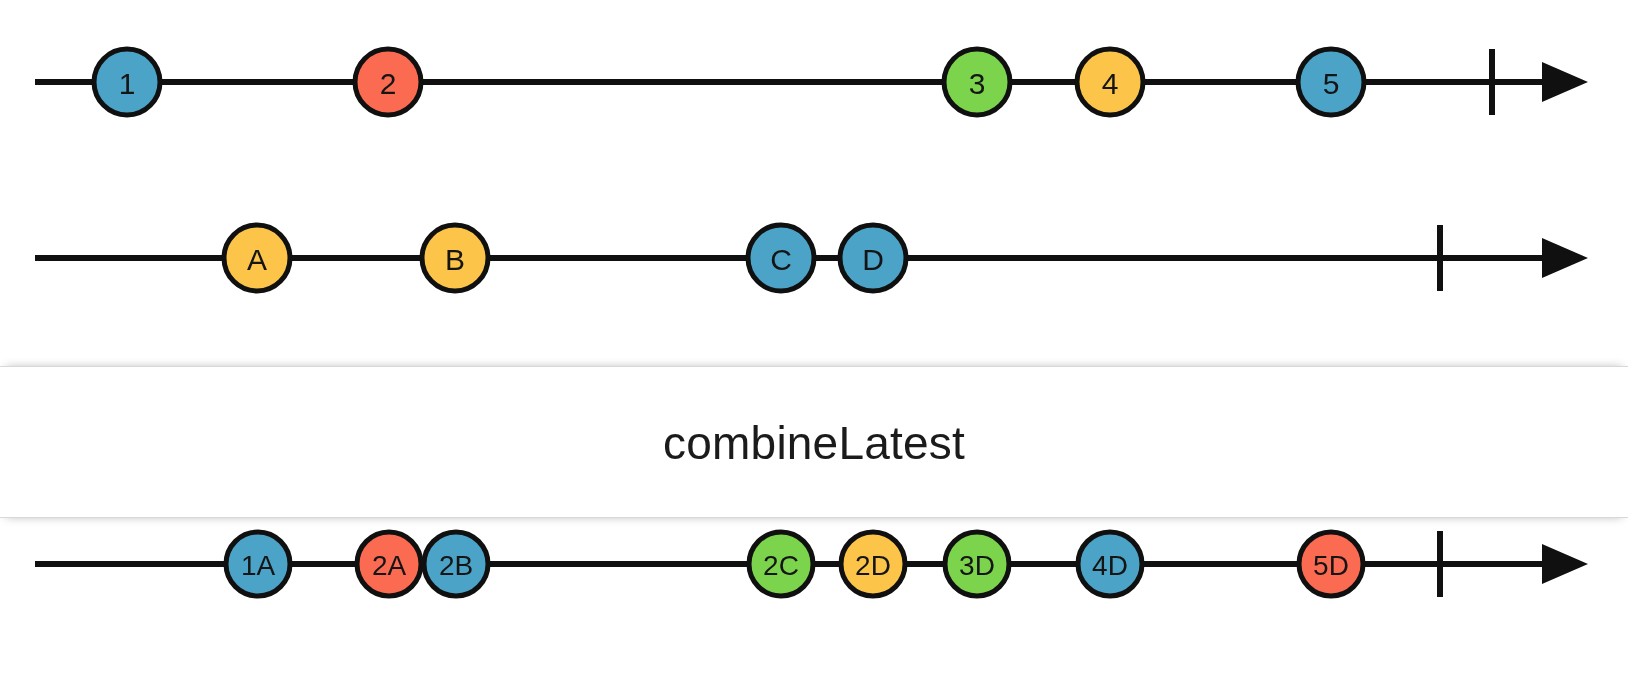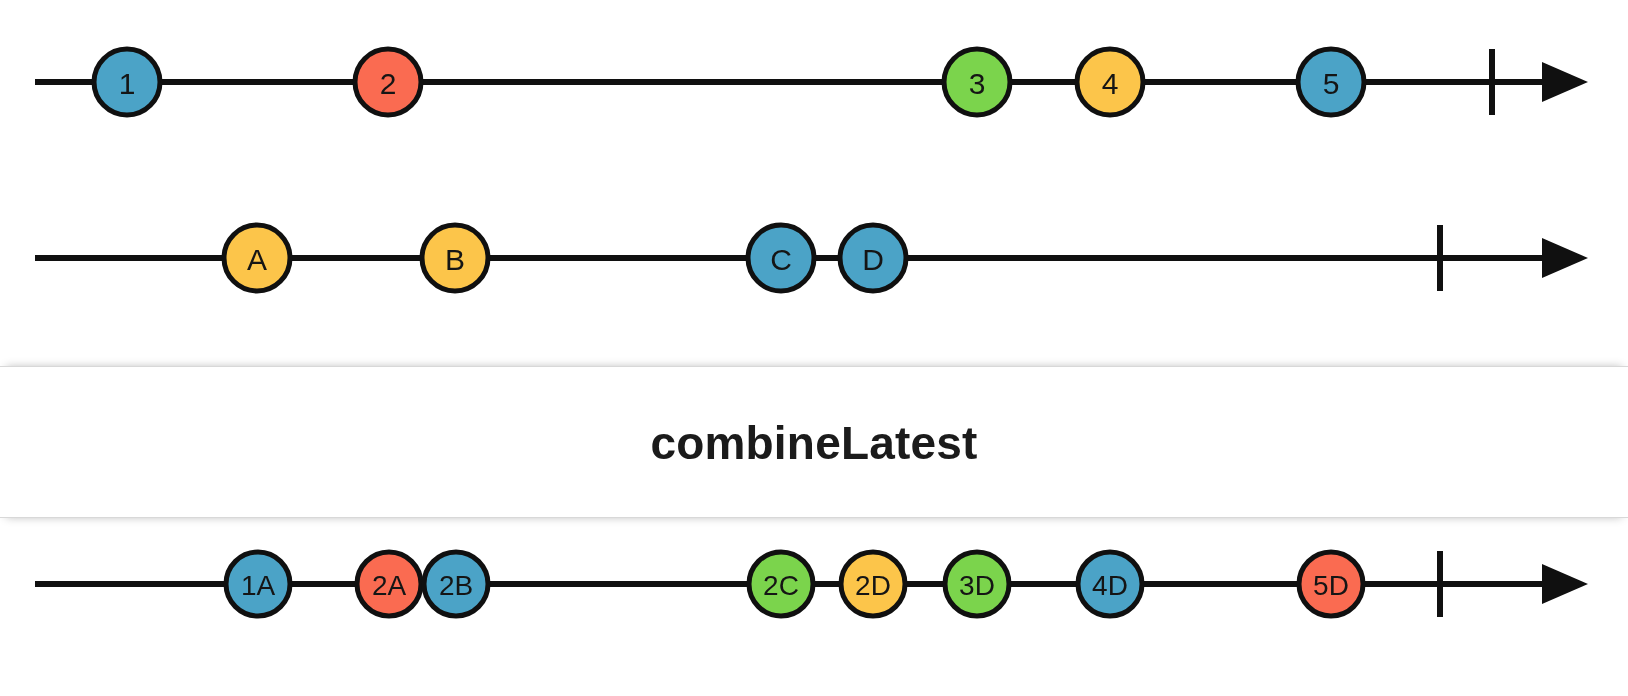--- a/index.html
+++ b/index.html
@@ -37,21 +37,21 @@
   .operator-label {
     position: absolute;
     left: 0;
     top: 0;
     width: 1628px;
     height: 152px;
     display: flex;
     align-items: center;
     justify-content: center;
     font-size: 46px;
-    font-weight: 700;
+    font-weight: 400;
     color: #1b1b1b;
     letter-spacing: 0.2px;
     white-space: nowrap;
   }
 
   
   .timeline {
     position: absolute;
     left: 0;
     width: 1628px;
@@ -131,21 +131,21 @@
           <circle cx="873" cy="60" r="33" fill="#4BA3C7" class="marble-circle"></circle>
           <text x="873" y="61" class="marble-label">D</text>
         </g>
       </svg>
     </div>
 
   <div class="operator-band">
     <div class="operator-label">combineLatest</div>
   </div>
 
-  <div class="timeline" style="top: 524px;">
+  <div class="timeline" style="top: 504px;">
       <svg viewBox="0 0 1628 120">
         <line x1="35" y1="60" x2="1548" y2="60" class="axis-line"></line>
         <line x1="1440" y1="27" x2="1440" y2="93" class="axis-tick"></line>
         <polygon points="1542,40 1588,60 1542,80" class="axis-arrow"></polygon>
         <g>
           <circle cx="258" cy="60" r="32" fill="#4BA3C7" class="marble-circle"></circle>
           <text x="258" y="61" class="marble-label compound">1A</text>
         </g>
         <g>
           <circle cx="389" cy="60" r="32" fill="#FA6B51" class="marble-circle"></circle>

